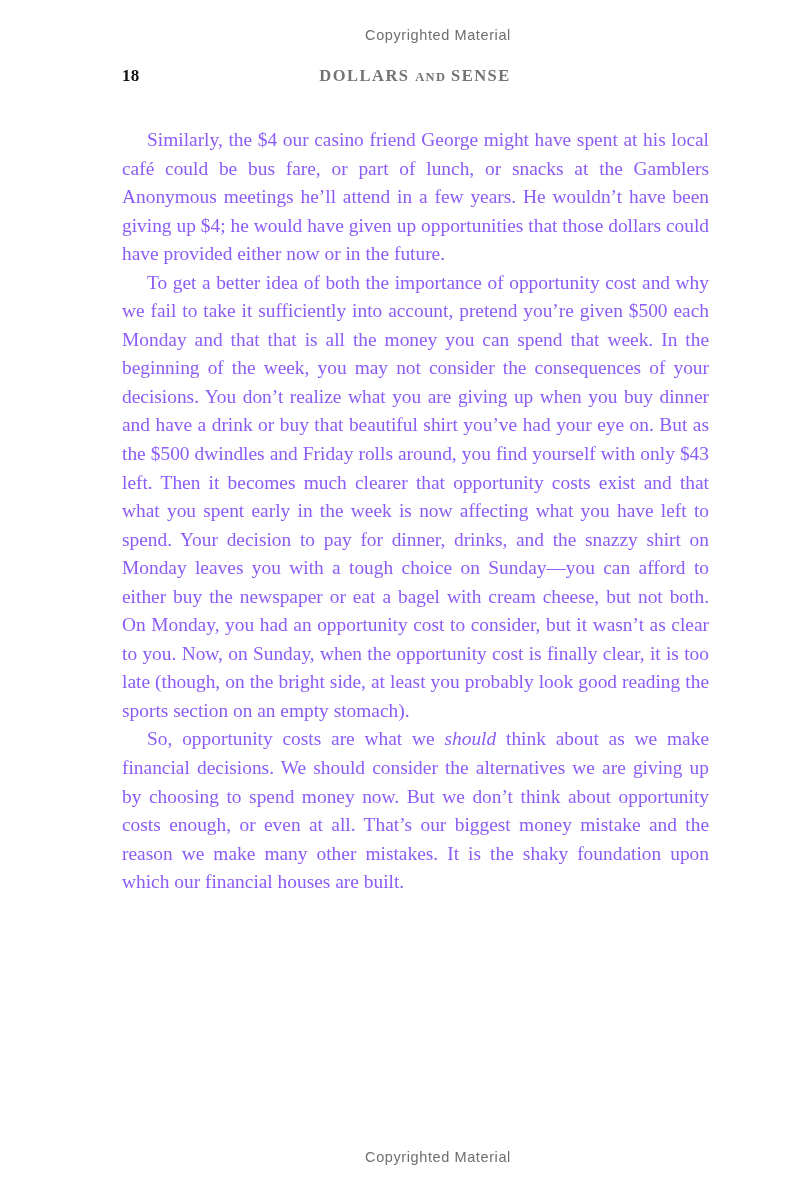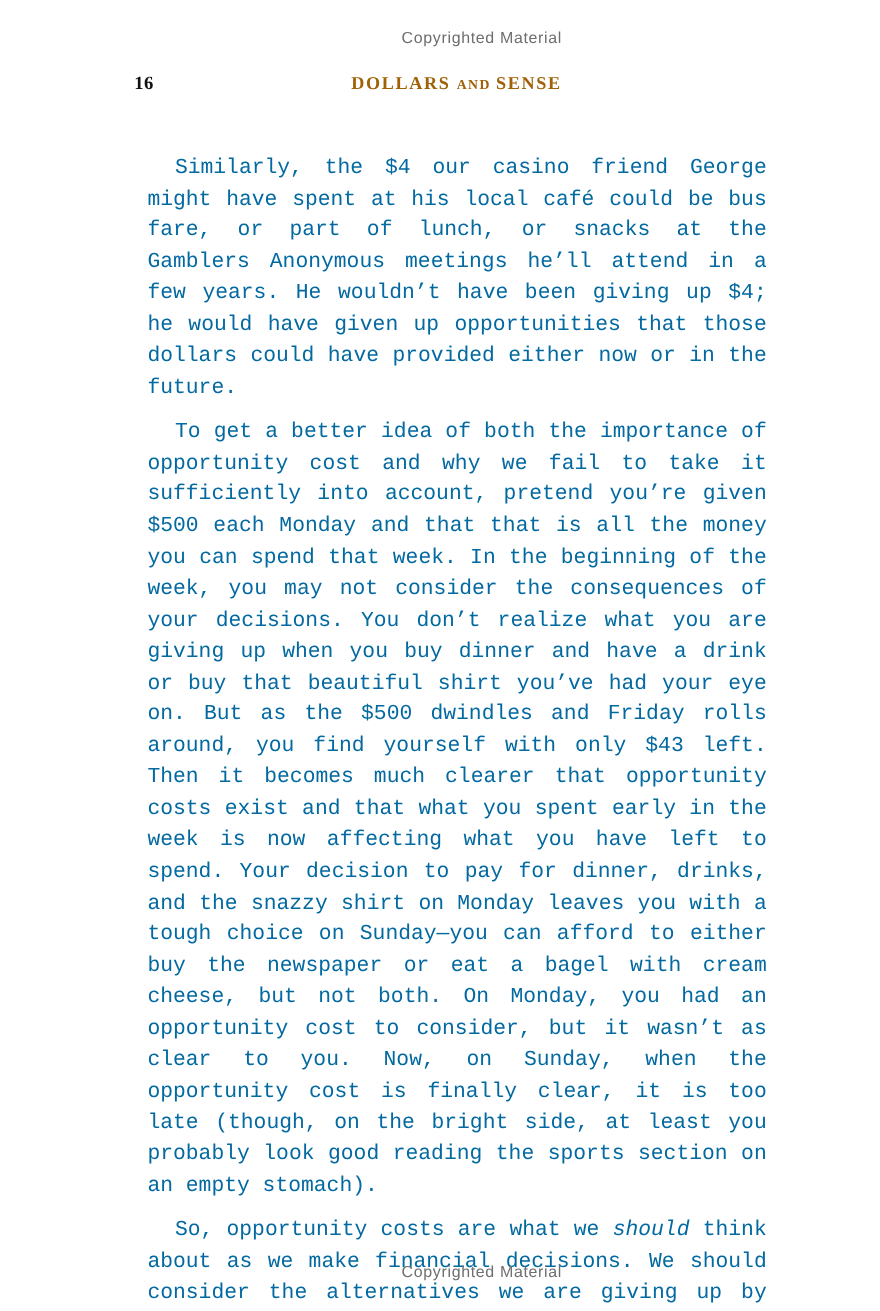--- a/index.html
+++ b/index.html
@@ -56,21 +56,21 @@
   }
 
   .book-title {
     position: absolute;
     left: 0;
     top: 0;
     width: 586px;
     text-align: center;
     font-family: "Liberation Serif", "DejaVu Serif", serif;
     font-weight: 700;
-    color: #a16207;
+    color: #737373;
     white-space: nowrap;
     line-height: 20px;
   }
   .book-title .word-major {
     font-size: 16.5px;
     letter-spacing: 1.5px;
   }
   .book-title .word-minor {
     font-size: 12.5px;
     letter-spacing: 1.4px;
@@ -78,46 +78,46 @@
 
   
   .body-text {
     position: absolute;
     left: 84px;
     top: 126px;
     width: 587px;
   }
 
   .body-text p {
-    margin: 12px;
-    font-family: Liberation Mono, monospace;
+    margin: 0;
+    font-family: Liberation Serif, serif;
     font-size: 19.4px;
     line-height: 28.55px;
-    color: #0369a1;
+    color: #8b5cf6;
     text-align: justify;
     text-justify: inter-word;
     text-indent: 25px;
     hyphens: none;
     -webkit-font-feature-settings: "liga" 1, "clig" 1;
     font-feature-settings: "liga" 1, "clig" 1;
   }
 
   .body-text p em {
     font-style: italic;
   }
 </style>
 </head>
 <body>
 
 <div class="page">
 
   <div class="watermark watermark-top">Copyrighted Material</div>
 
   <div class="running-head">
-    <span class="folio">16</span>
+    <span class="folio">18</span>
     <div class="book-title">
       <span class="word-major">DOLLARS</span><span class="word-major"> </span><span class="word-minor">AND</span><span class="word-minor"> </span><span class="word-major">SENSE</span>
     </div>
   </div>
 
   <div class="body-text">
 
     <p>Similarly, the $4 our casino friend George might have spent at his local café could be bus fare, or part of lunch, or snacks at the Gamblers Anonymous meetings he’ll attend in a few years. He wouldn’t have been giving up $4; he would have given up opportunities that those dollars could have provided either now or in the future.</p>
 
     <p>To get a better idea of both the importance of opportunity cost and why we fail to take it sufficiently into account, pretend you’re given $500 each Monday and that that is all the money you can spend that week. In the beginning of the week, you may not consider the consequences of your decisions. You don’t realize what you are giving up when you buy dinner and have a drink or buy that beautiful shirt you’ve had your eye on. But as the $500 dwindles and Friday rolls around, you find yourself with only $43 left. Then it becomes much clearer that opportunity costs exist and that what you spent early in the week is now affecting what you have left to spend. Your decision to pay for dinner, drinks, and the snazzy shirt on Monday leaves you with a tough choice on Sunday—you can afford to either buy the newspaper or eat a bagel with cream cheese, but not both. On Monday, you had an opportunity cost to consider, but it wasn’t as clear to you. Now, on Sunday, when the opportunity cost is finally clear, it is too late (though, on the bright side, at least you probably look good reading the sports section on an empty stomach).</p>

